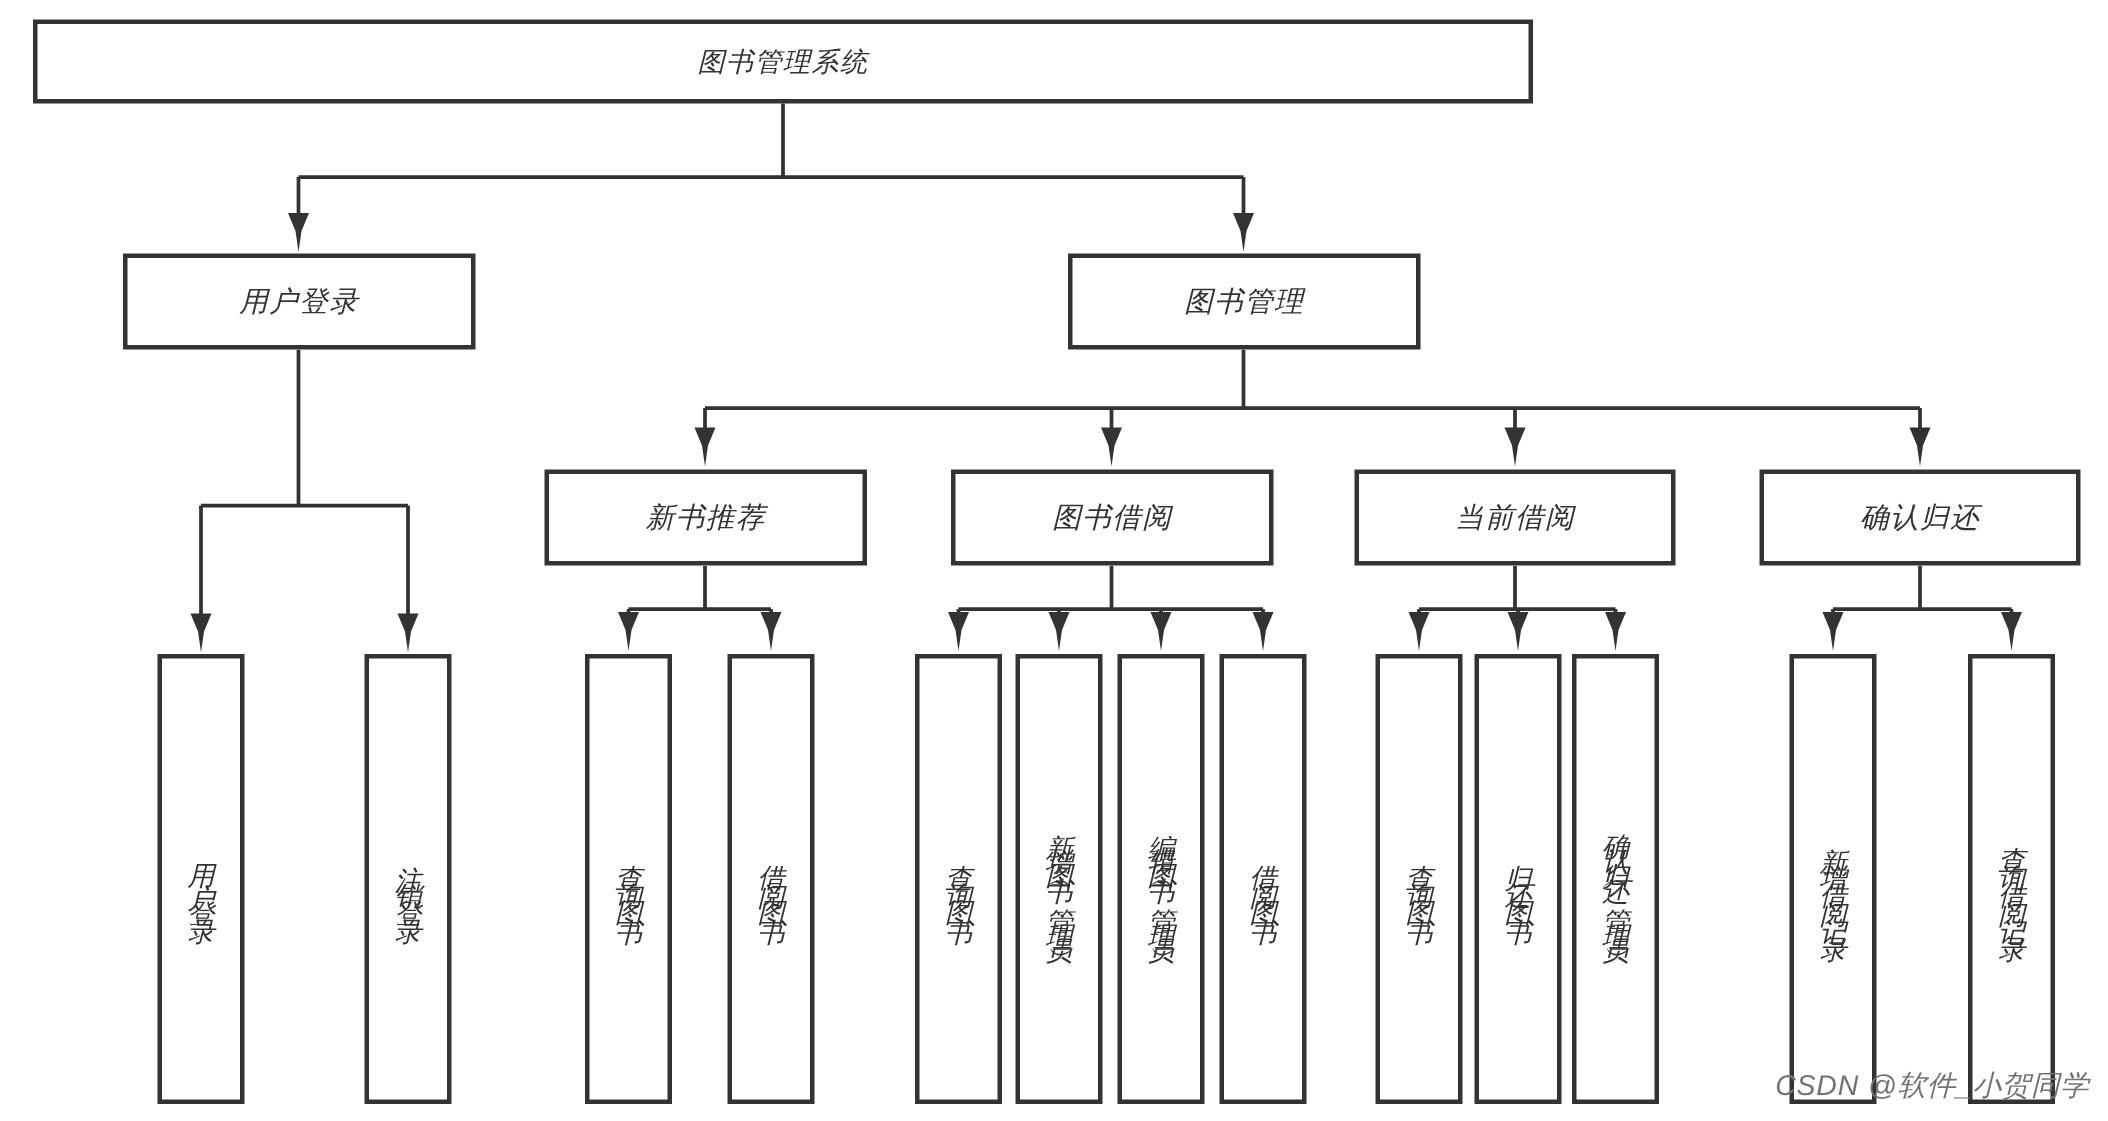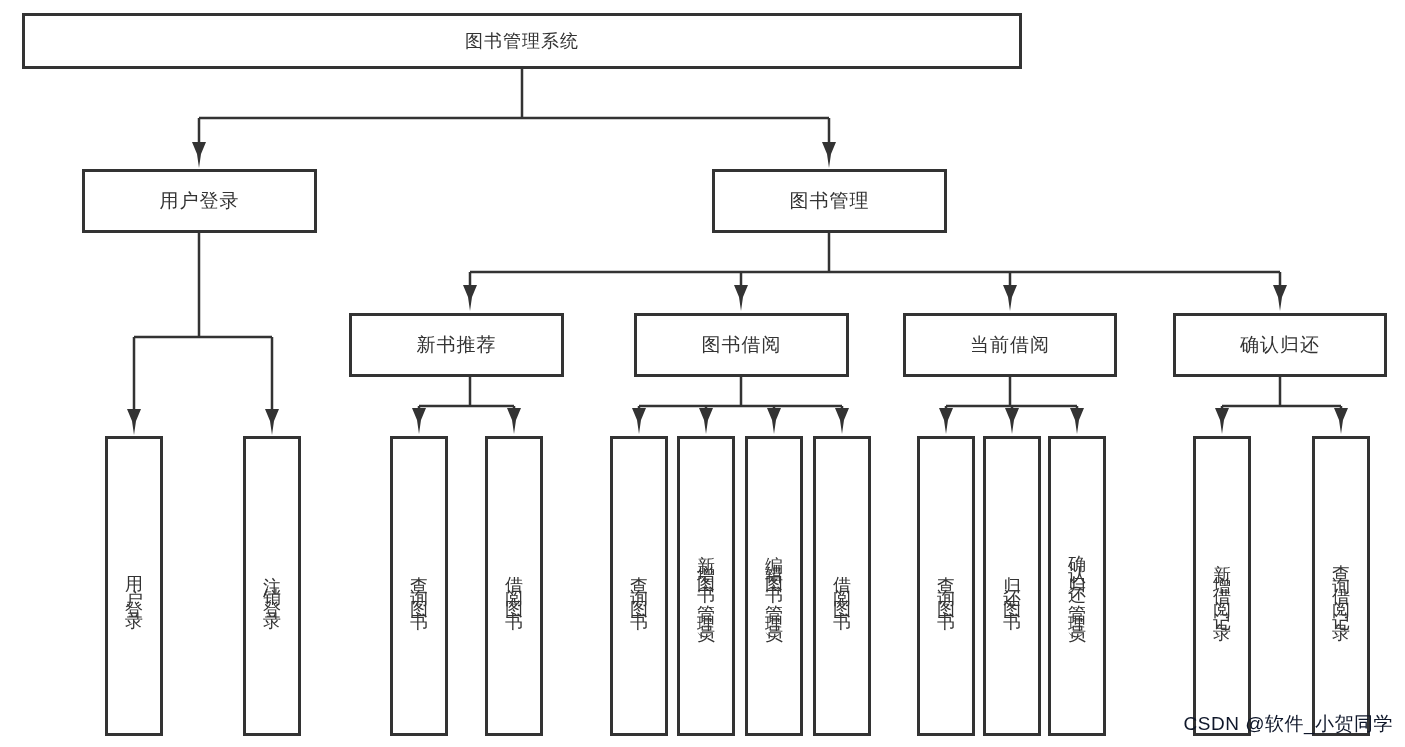--- a/index.html
+++ b/index.html
@@ -4,20 +4,21 @@
 <style>
   html, body { margin: 0; padding: 0; background: #ffffff; }
   #canvas {
     position: relative;
     width: 1405px;
     height: 747px;
     background: #ffffff;
     overflow: hidden;
     font-family: "Liberation Sans", "DejaVu Sans", sans-serif;
     color: #333333;
+    font-style: italic;
   }
   #connectors {
     position: absolute;
     left: 0; top: 0;
     width: 1405px; height: 747px;
     z-index: 1;
   }
   .node {
     position: absolute;
     box-sizing: border-box;
@@ -45,21 +46,21 @@
     white-space: nowrap;
     color: #333333;
   }
   .vtext.long { letter-spacing: 10px; }
   #watermark {
     position: absolute;
     right: 12px;
     bottom: 10px;
     font-size: 19px;
     letter-spacing: 0.5px;
-    color: #0f172a;
+    color: #737373;
     z-index: 3;
   }
 </style>
 </head>
 <body>
 
 <div id="canvas">
 
   <svg id="connectors" viewBox="0 0 1405 747" xmlns="http://www.w3.org/2000/svg">
     <defs>
@@ -108,21 +109,21 @@
     <span>图书管理系统</span>
   </div>
 
   <div class="node hbox l2" style="left:82px">
     <span>用户登录</span>
   </div>
   <div class="node hbox l2" style="left:712px">
     <span>图书管理</span>
   </div>
 
-  <div class="node hbox l3" style="left:349px">
+  <div class="node hbox l3" style="left:363px">
     <span>新书推荐</span>
   </div>
   <div class="node hbox l3" style="left:903px;width:214px">
     <span>当前借阅</span>
   </div>
   <div class="node hbox l3" style="left:634px">
     <span>图书借阅</span>
   </div>
   <div class="node hbox l3" style="left:1173px;width:214px">
     <span>确认归还</span>

